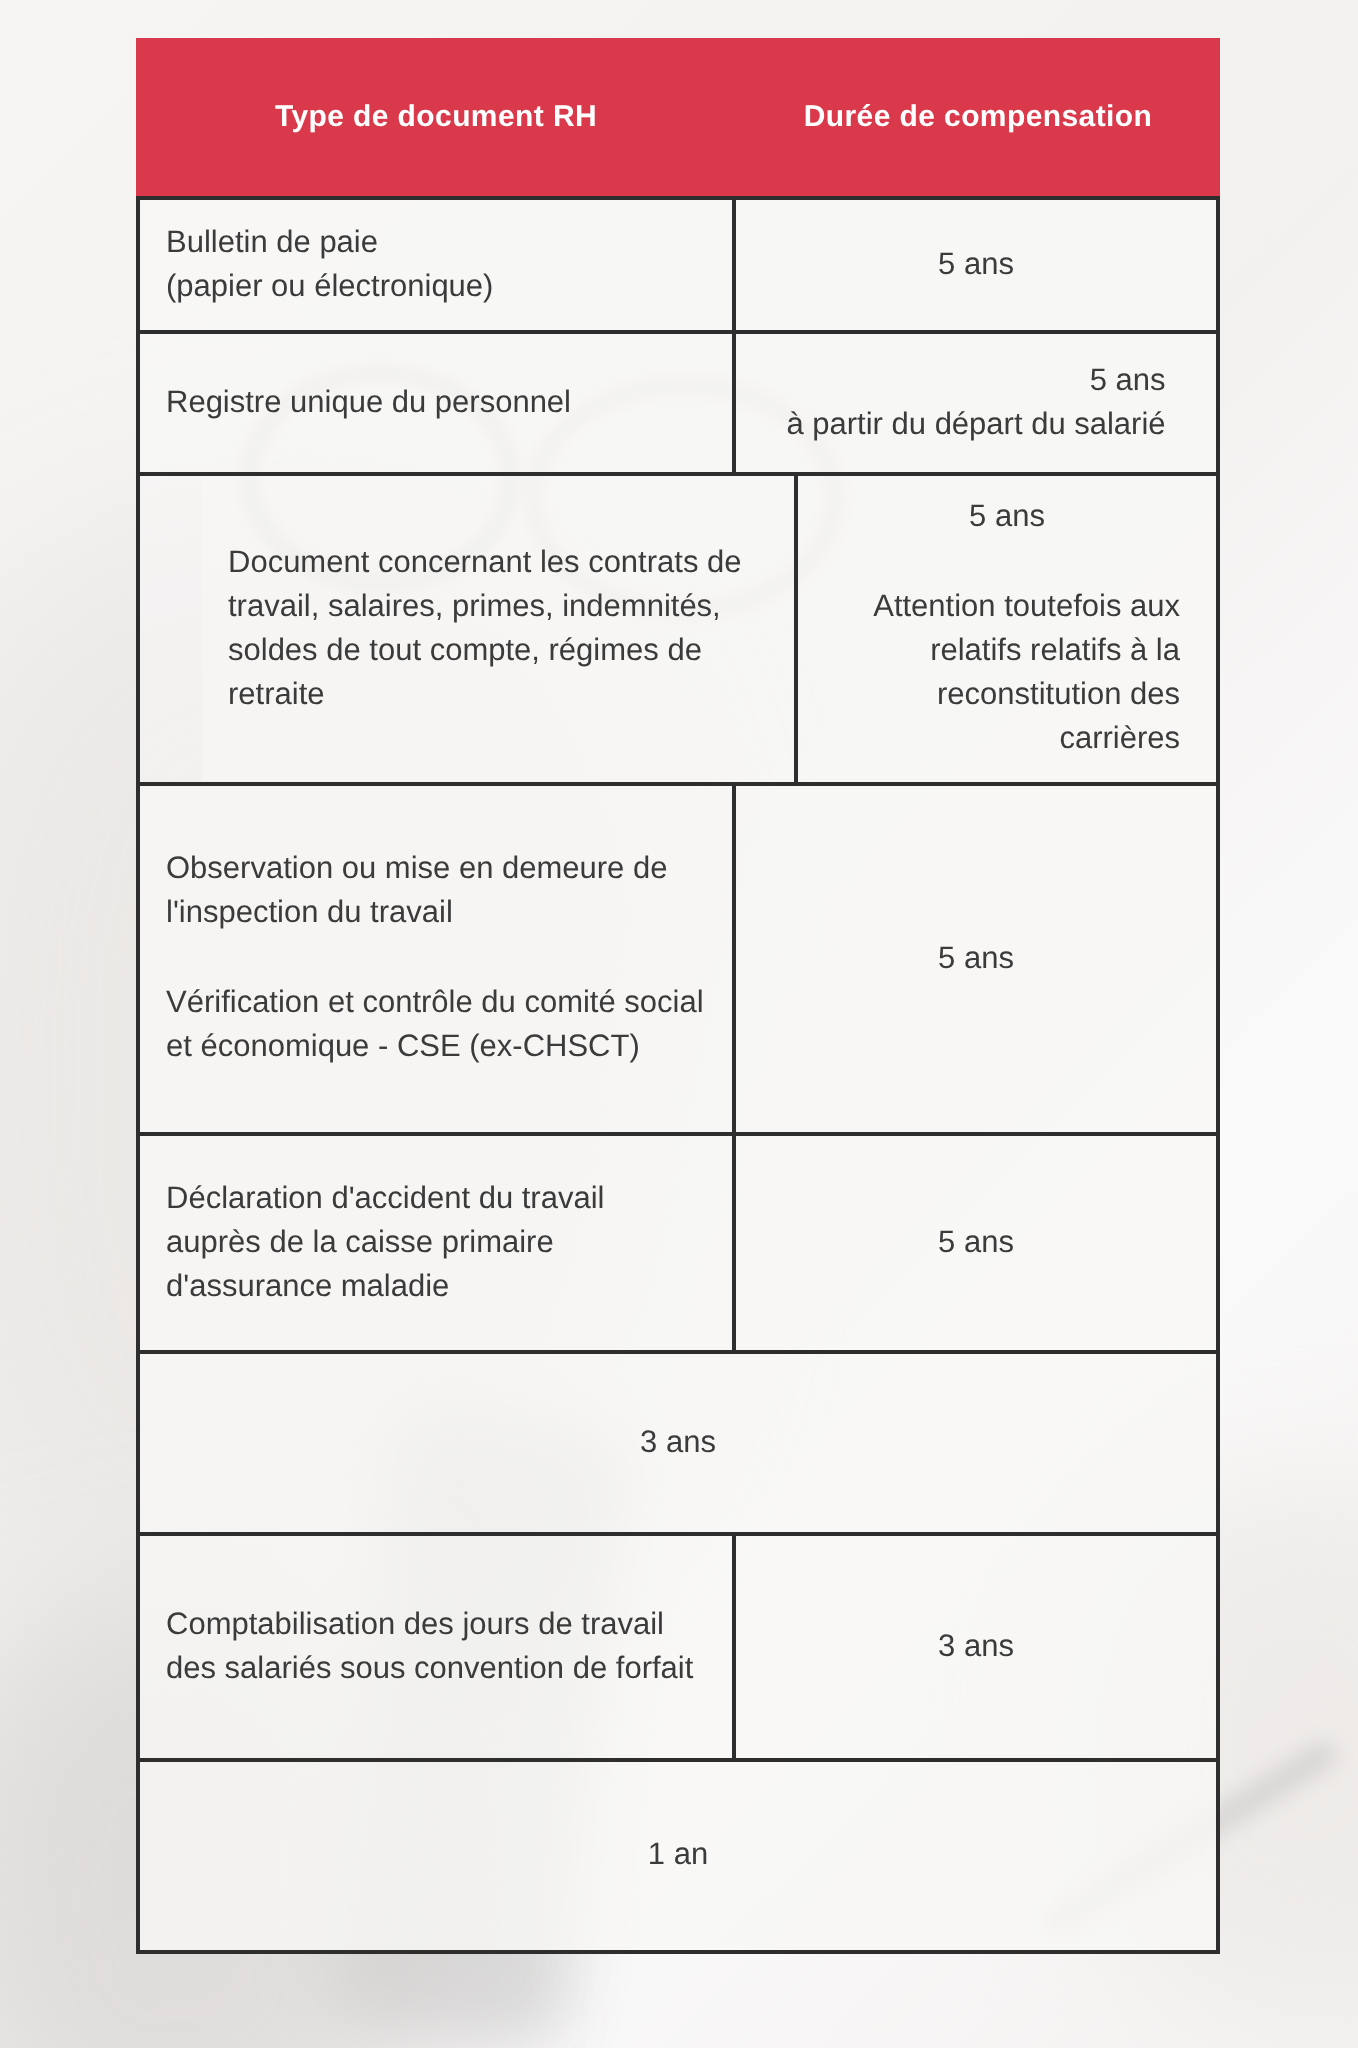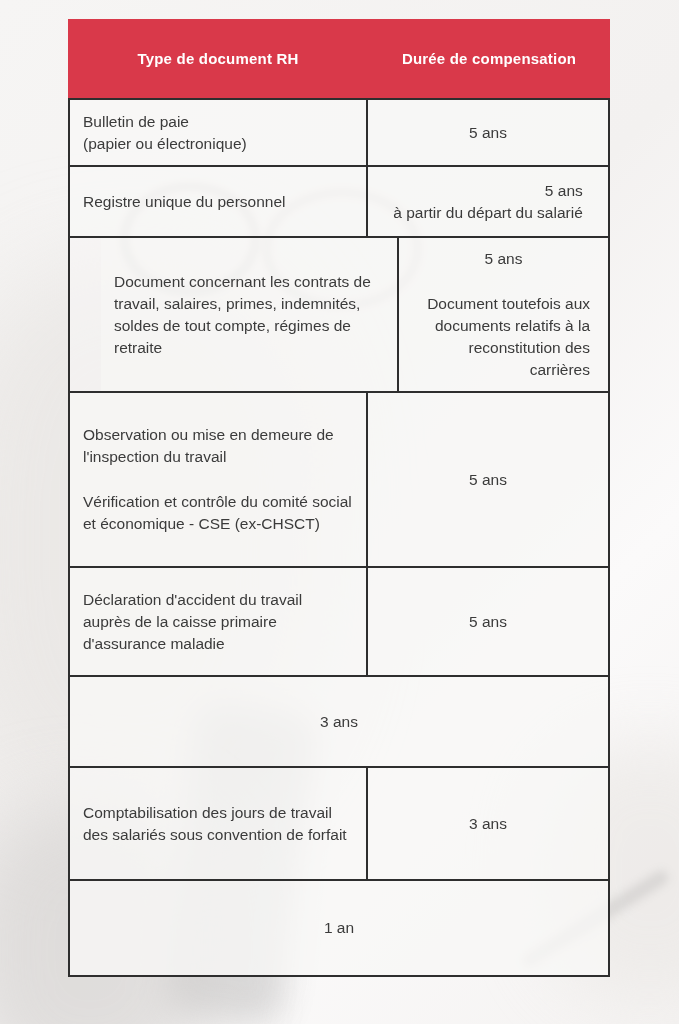--- a/index.html
+++ b/index.html
@@ -132,21 +132,21 @@
 à partir du départ du salarié</p>
         </div>
       </div>
 
       <div class="trow r2">
         <div class="cell doc">
           <p>Document concernant les contrats de travail, salaires, primes, indemnités, soldes de tout compte, régimes de retraite</p>
         </div>
         <div class="cell dur">
           <p>5 ans</p>
-          <p>Document toutefois aux documents relatifs à la reconstitution des carrières</p>
+          <p>Attention toutefois aux relatifs relatifs à la reconstitution des carrières</p>
         </div>
       </div>
 
       <div class="trow r3">
         <div class="cell doc">
           <p>Observation ou mise en demeure de l'inspection du travail</p>
           <p>Vérification et contrôle du comité social et économique - CSE (ex-CHSCT)</p>
         </div>
         <div class="cell dur">
           <p>5 ans</p>

